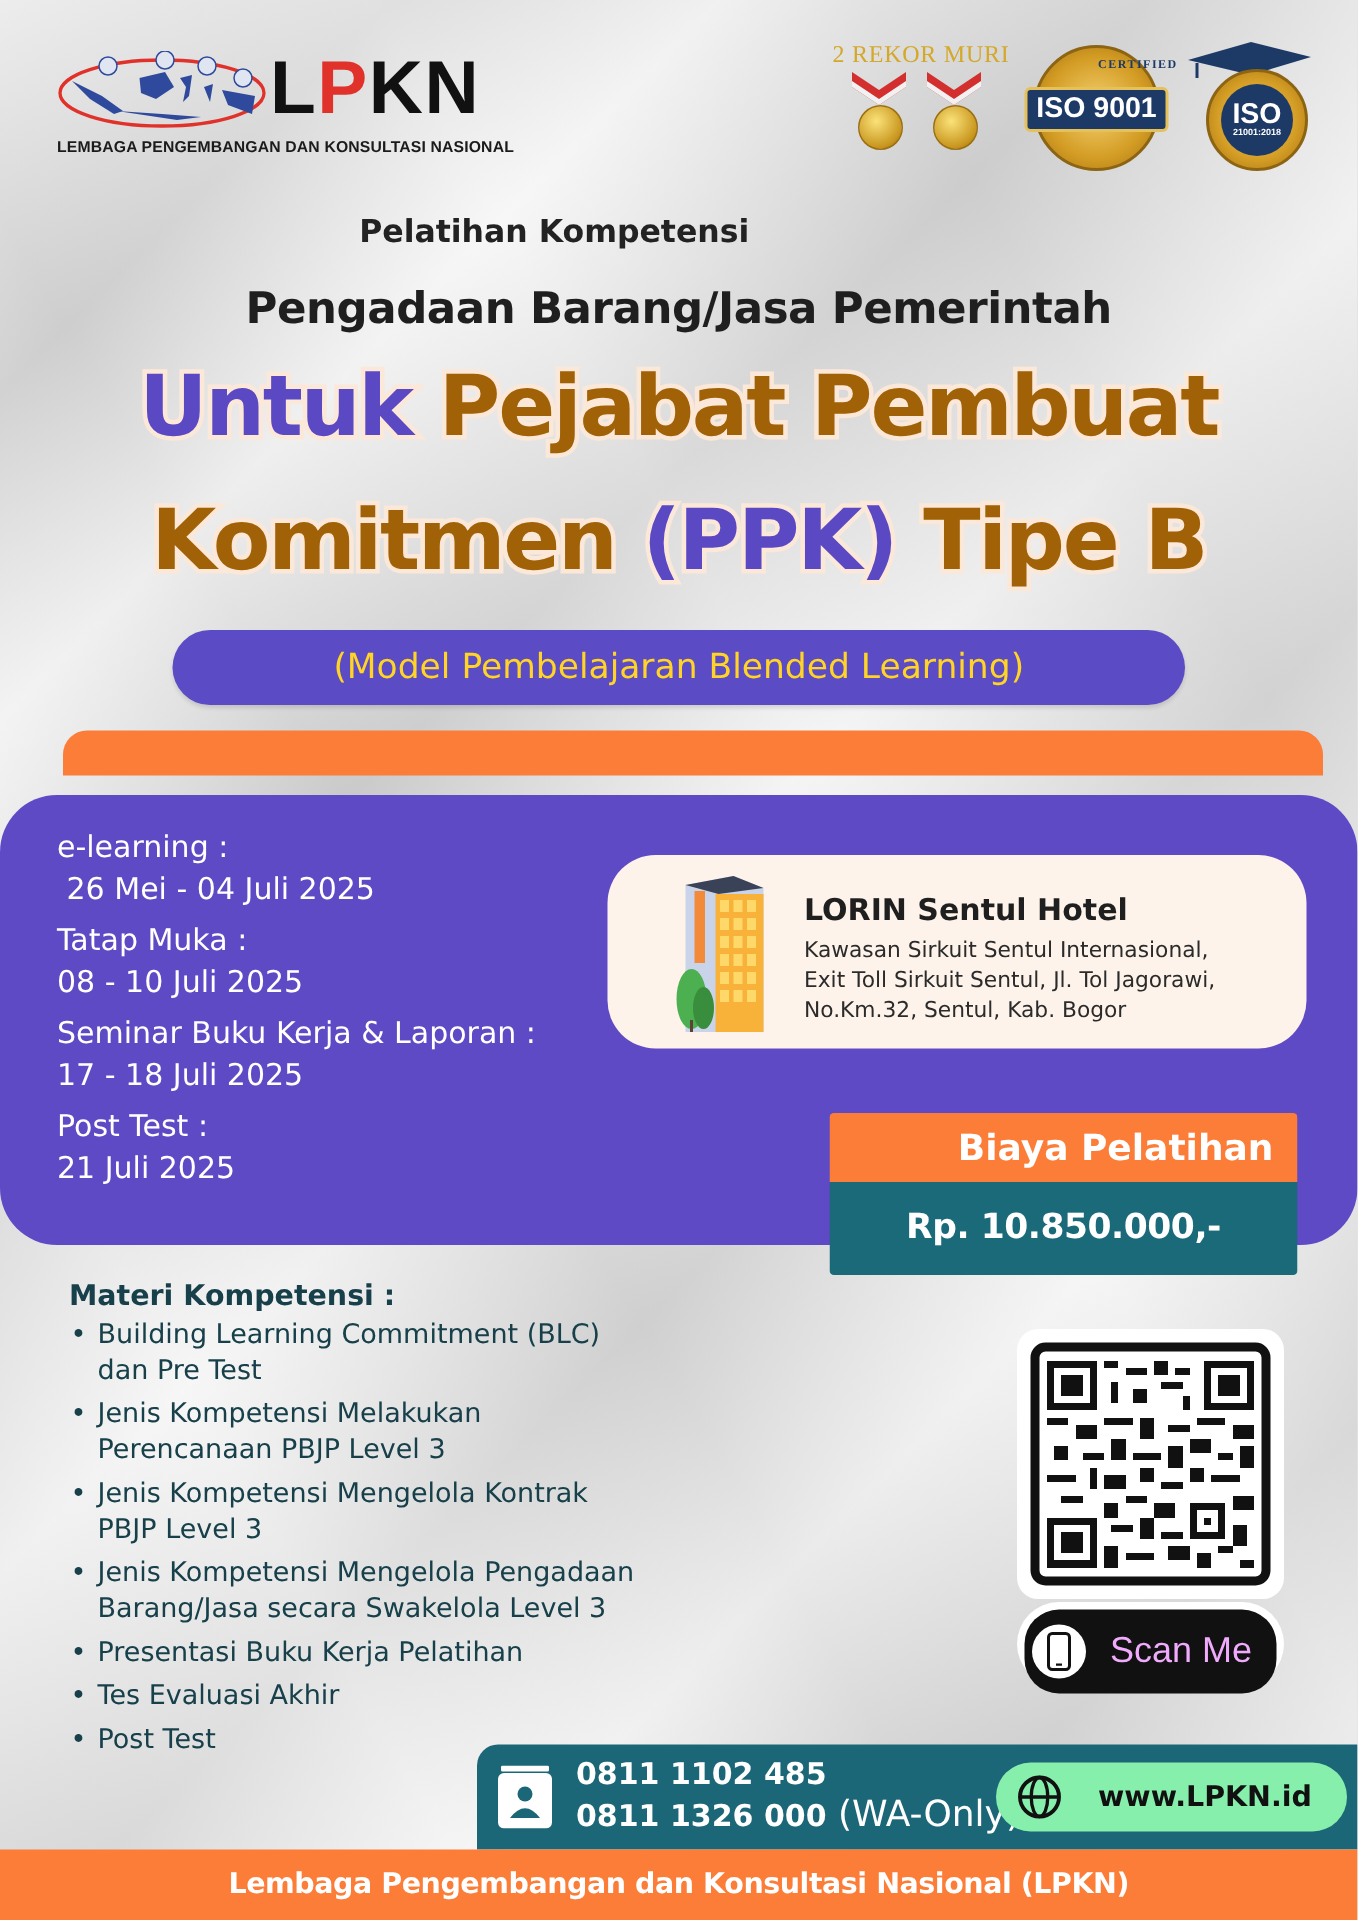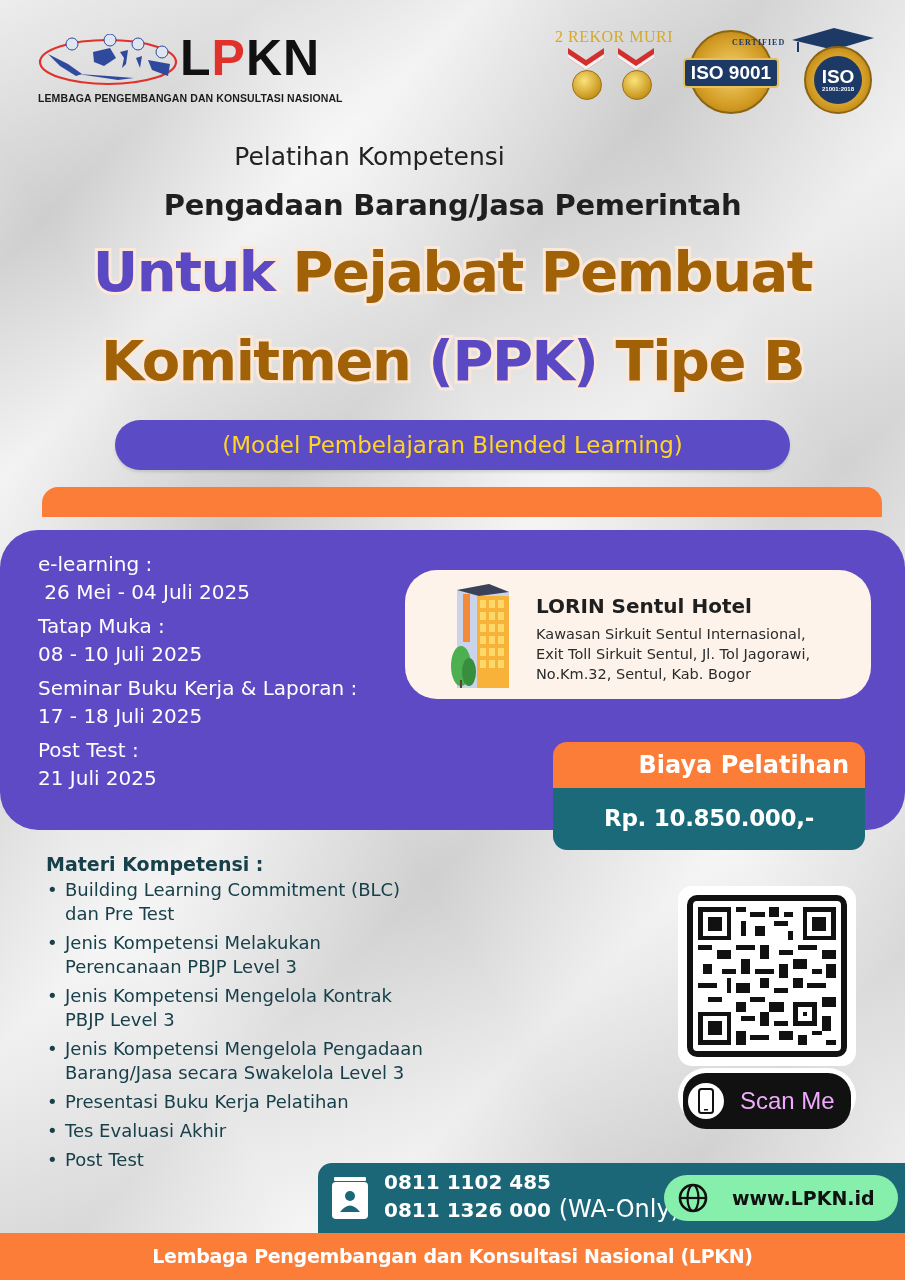--- a/index.html
+++ b/index.html
@@ -62,21 +62,21 @@
     position: absolute; background: #1d3a66; color: #fff; border: 2px solid #e6c15a;
     font-family: "Liberation Sans", sans-serif; font-weight: 700; font-size: 19px;
     text-align: center; border-radius: 4px; line-height: 26px;
   }
   .iso2-text { font-family: "Liberation Sans", sans-serif; font-weight: 700; color: #fff; font-size: 19px; line-height: 18px; }
   .iso2-num { font-family: "Liberation Sans", sans-serif; font-weight: 700; color: #fff; font-size: 6px; }
 
   
   .t1 {
     left: 0; width: 739px; top: 142px; text-align: center;
-    font-family: "DejaVu Sans", sans-serif; font-size: 25px; color: #222; font-weight: 400;
+    font-family: "DejaVu Sans", sans-serif; font-size: 21px; color: #222; font-weight: 700;
   }
   .t2 {
     left: 0; width: 905px; top: 188px; text-align: center;
     font-family: "DejaVu Sans", sans-serif; font-size: 29px; color: #1f1f1f; font-weight: 700; letter-spacing: -0.3px;
   }
   .big {
     left: 0; width: 905px; text-align: center;
     font-family: "DejaVu Sans", sans-serif; font-weight: 900; font-size: 56px; line-height: 70px;
     letter-spacing: -1.5px;
     paint-order: stroke fill;
@@ -114,21 +114,21 @@
   .hotel-icon { position: absolute; left: 44px; top: 14px; width: 62px; height: 104px; }
   .hotel-name {
     position: absolute; left: 131px; top: 24px;
     font-family: "DejaVu Sans", sans-serif; font-weight: 700; font-size: 20px; color: #1f1f1f;
   }
   .hotel-addr {
     position: absolute; left: 131px; top: 54px; width: 330px;
     font-family: "DejaVu Sans", sans-serif; font-size: 14.5px; line-height: 20px; color: #2b2b2b;
   }
 
-  .price-box { left: 553px; top: 742px; width: 312px; height: 108px; border-radius: 14px; overflow: hidden; }
+  .price-box { left: 553px; top: 742px; width: 312px; height: 108px; border-radius: 3px; overflow: hidden; }
   .price-label {
     height: 46px; background: #fb7d38; color: #fff; text-align: right; padding-right: 16px;
     font-family: "DejaVu Sans", sans-serif; font-weight: 700; font-size: 24px; line-height: 46px;
   }
   .price-value {
     height: 62px; background: #1a6a7a; color: #fff; text-align: center;
     font-family: "DejaVu Sans", sans-serif; font-weight: 700; font-size: 23px; line-height: 60px; letter-spacing: -0.3px;
   }
 
   

